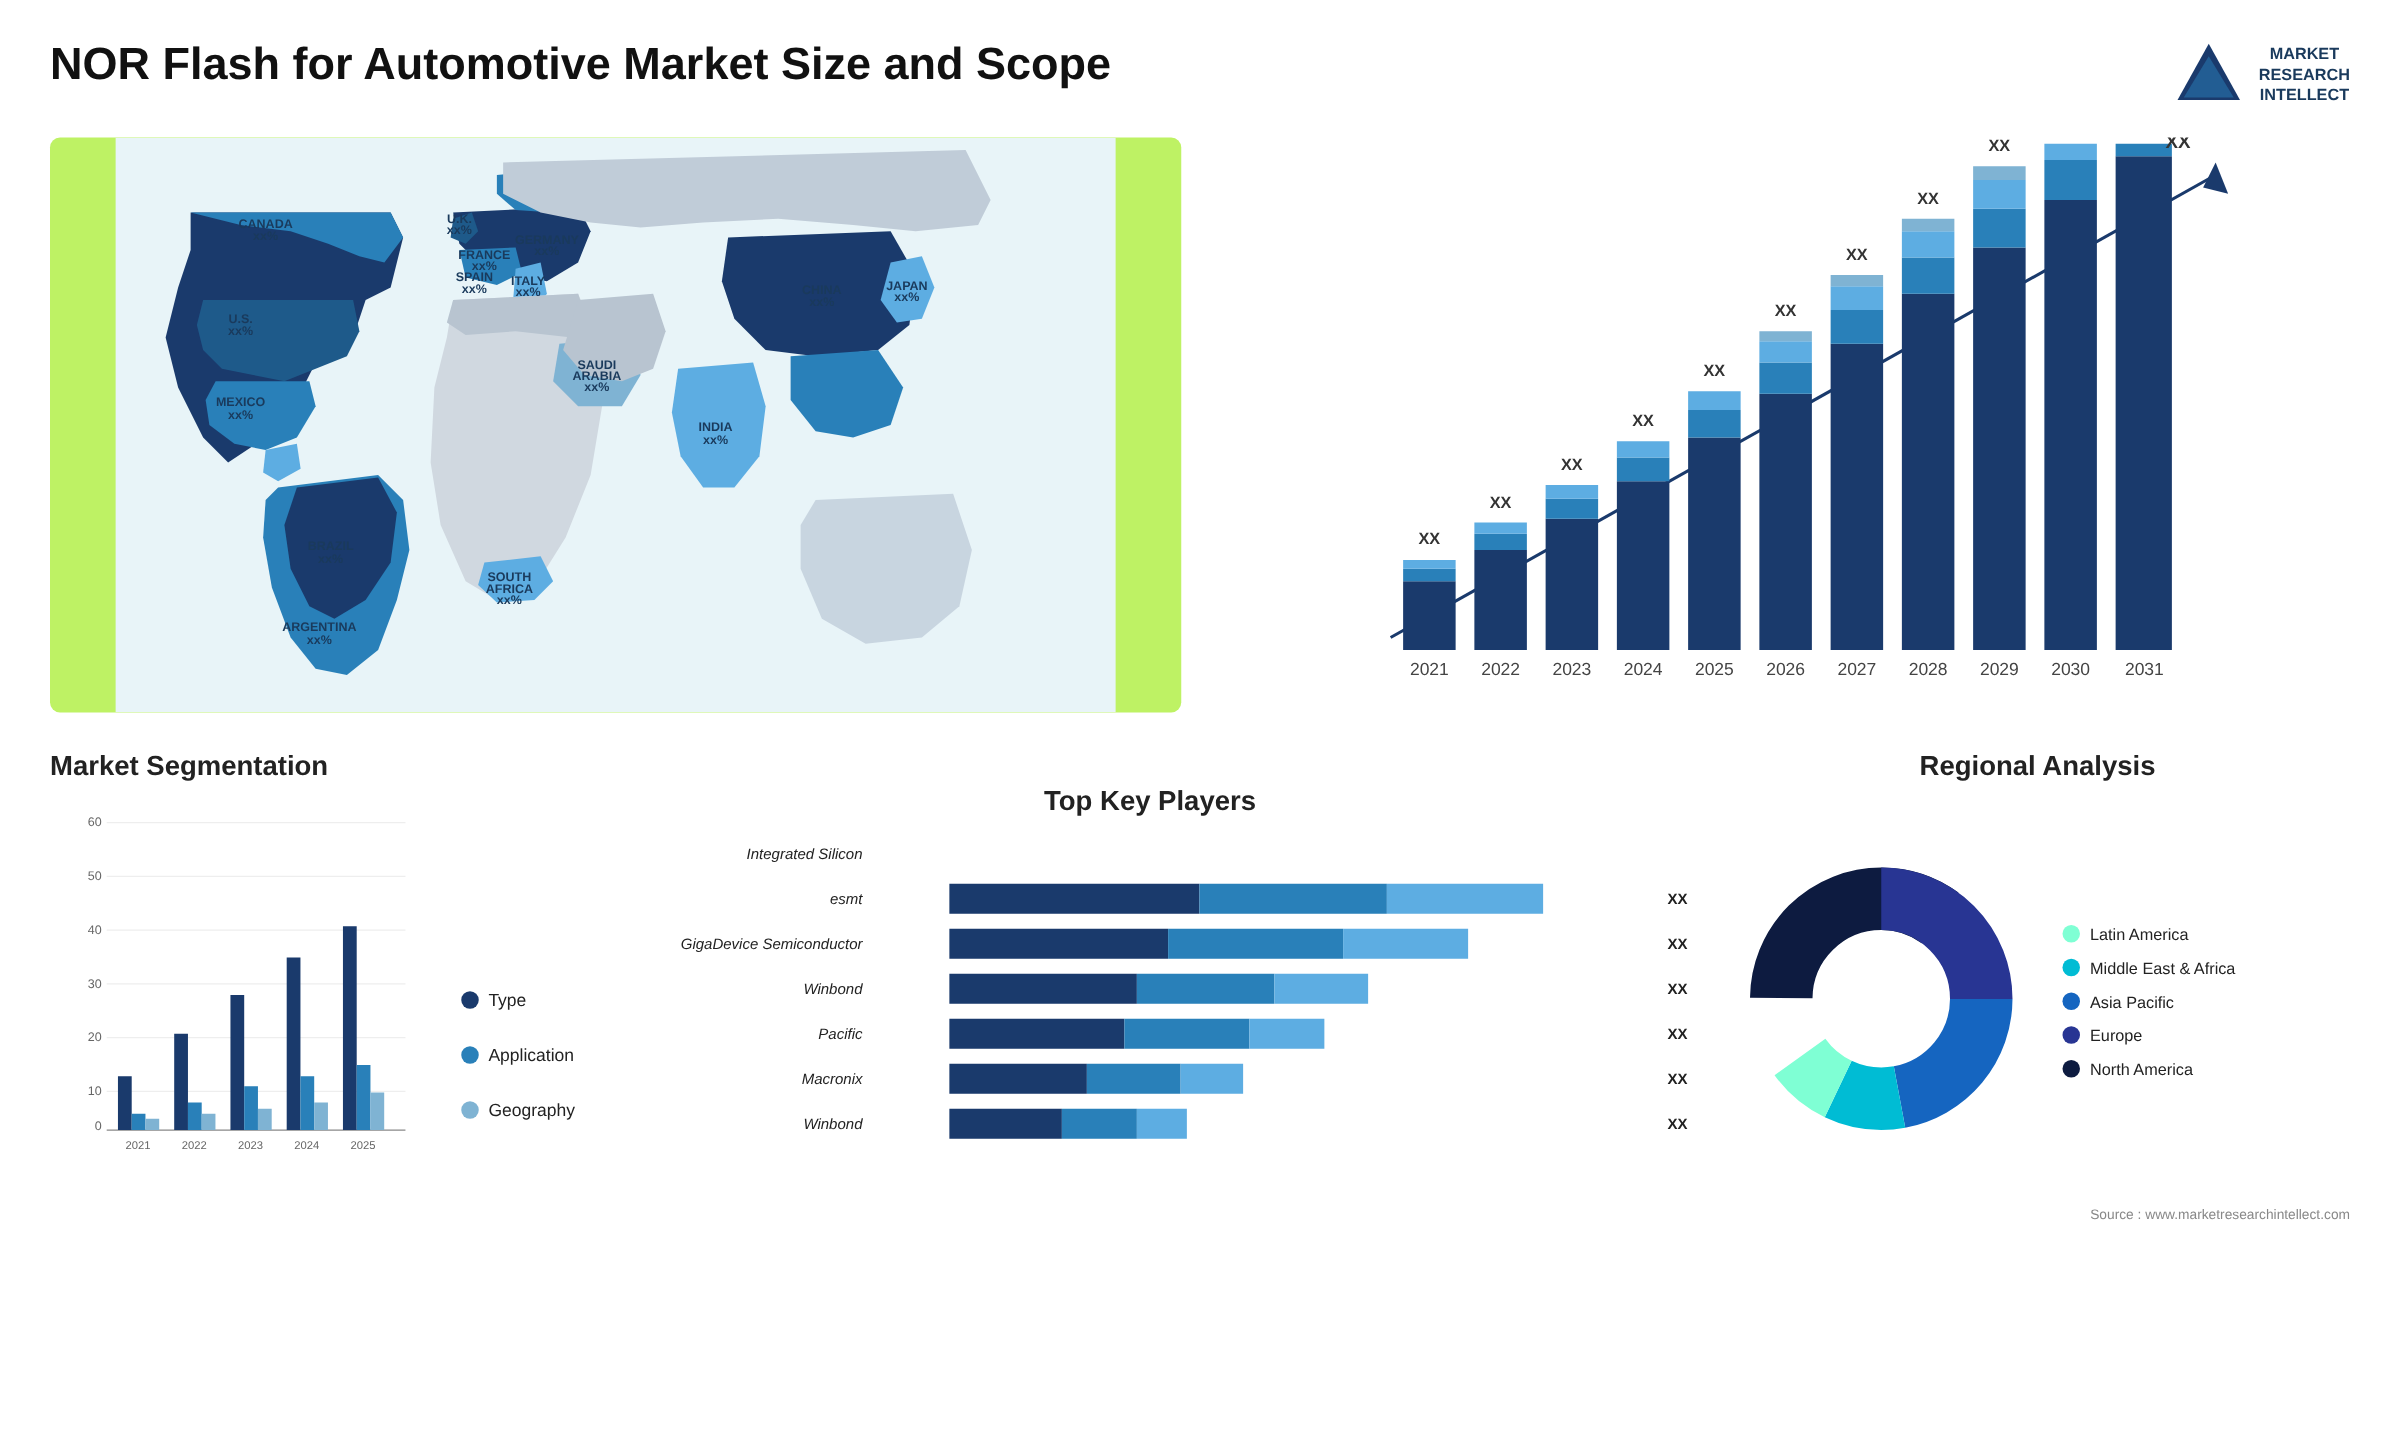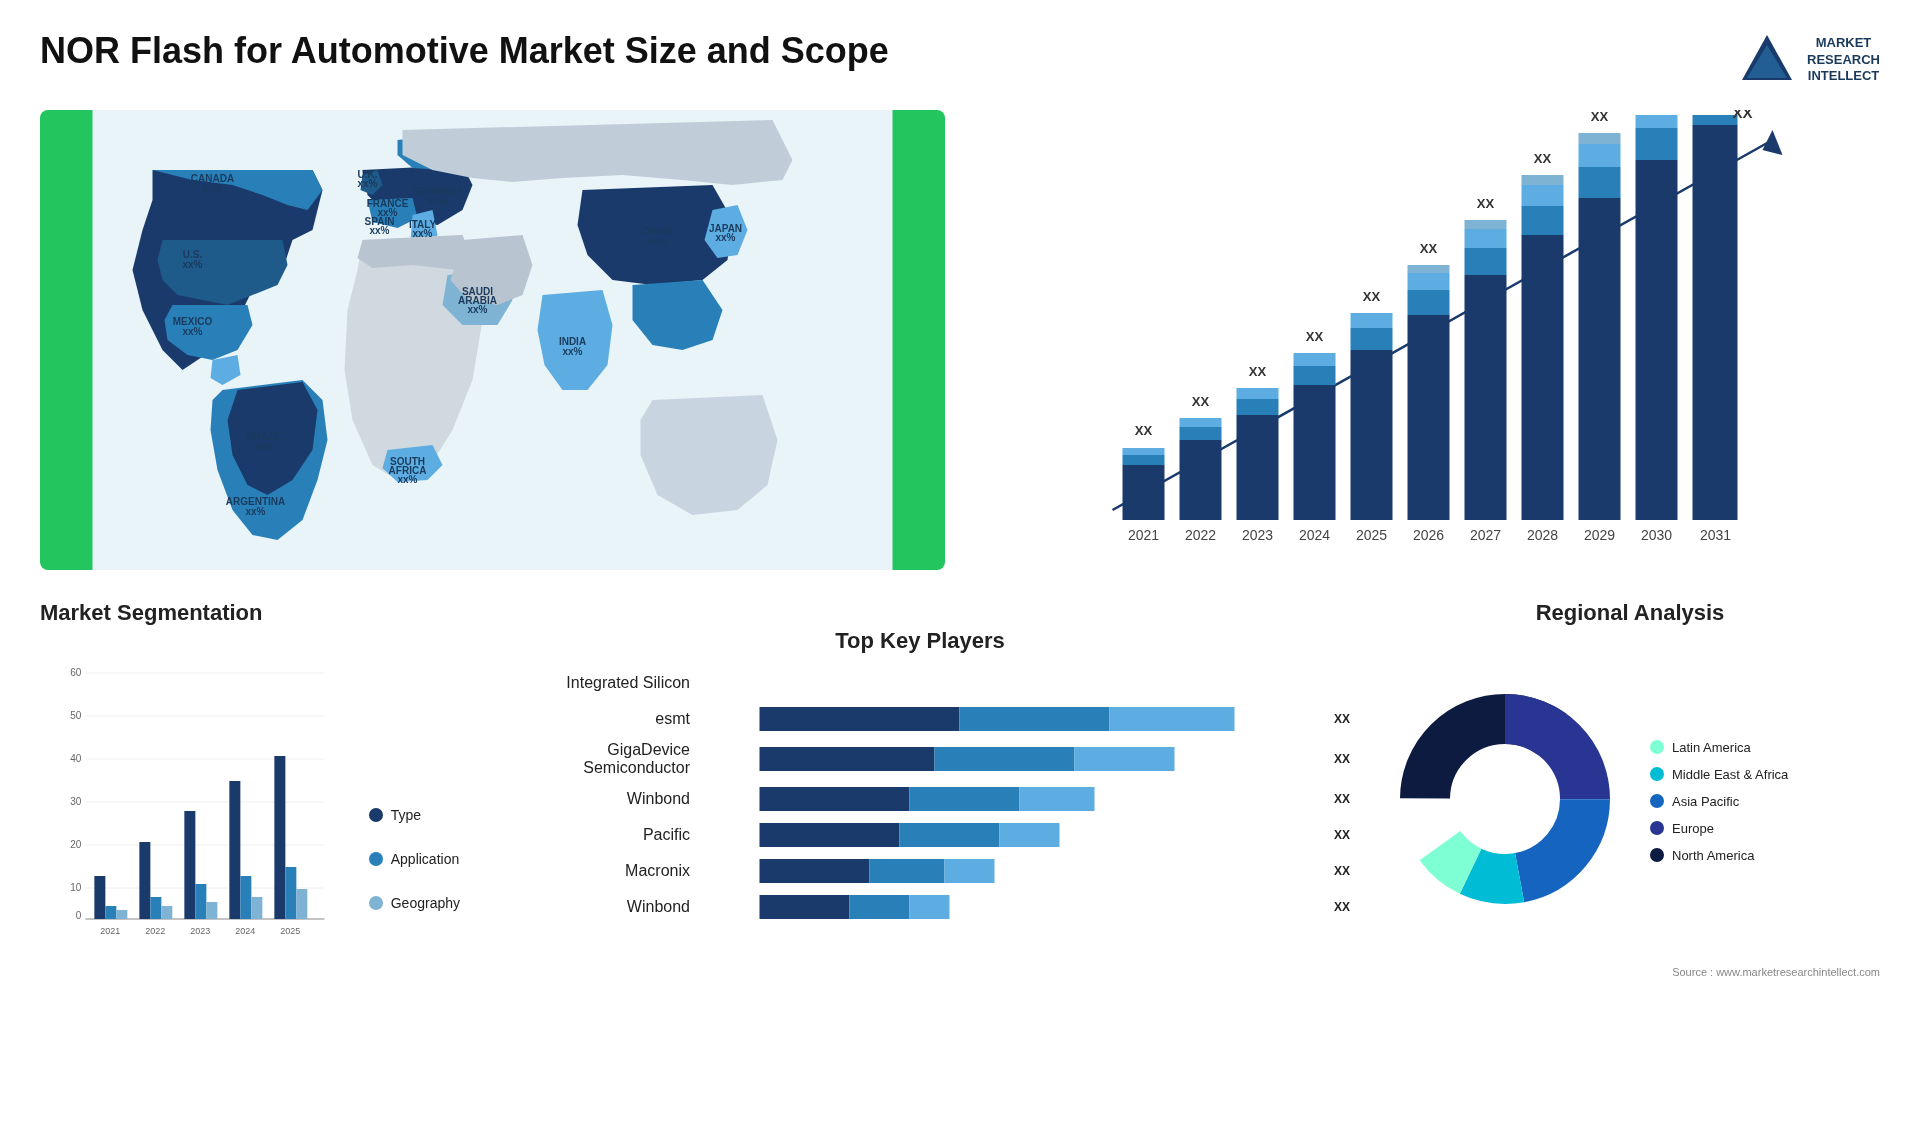--- a/index.html
+++ b/index.html
@@ -40,40 +40,39 @@
     }
     .top-section {
       display: flex;
       gap: 30px;
       margin-bottom: 30px;
       height: 460px;
     }
     .map-section {
       flex: 1;
       position: relative;
-      background: #22c55e;
+      background: #bef264;
       border-radius: 8px;
       overflow: hidden;
     }
     .chart-section {
       flex: 1;
       position: relative;
     }
     .bottom-section {
       display: flex;
       gap: 30px;
       height: 400px;
     }
     .segmentation-section {
       flex: 0 0 420px;
     }
     .segmentation-section h3 {
       font-size: 22px;
       font-weight: 700;
-      margin-bottom: 15px;
     }
     .key-players-section {
       flex: 1;
       margin-top: 28px;
     }
     .key-players-section h3 {
       font-size: 22px;
       font-weight: 700;
       margin-bottom: 15px;
       text-align: center;
@@ -129,24 +128,25 @@
     }
 
     
     .player-row {
       display: flex;
       align-items: center;
       margin-bottom: 8px;
       gap: 10px;
     }
     .player-name {
-      font-size: 16px;
+      font-size: 12px;
       width: 180px;
       text-align: right;
       flex-shrink: 0;
+      font-style: italic;
     }
     .player-bar-container {
       flex: 1;
       height: 28px;
       position: relative;
     }
     .player-value {
       font-size: 12px;
       margin-left: 5px;
       font-weight: 700;

